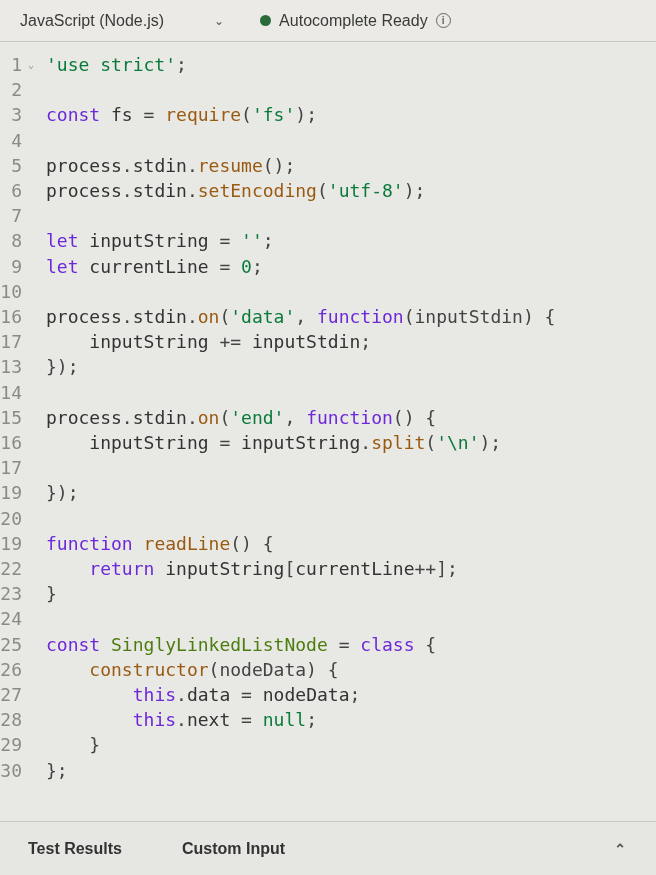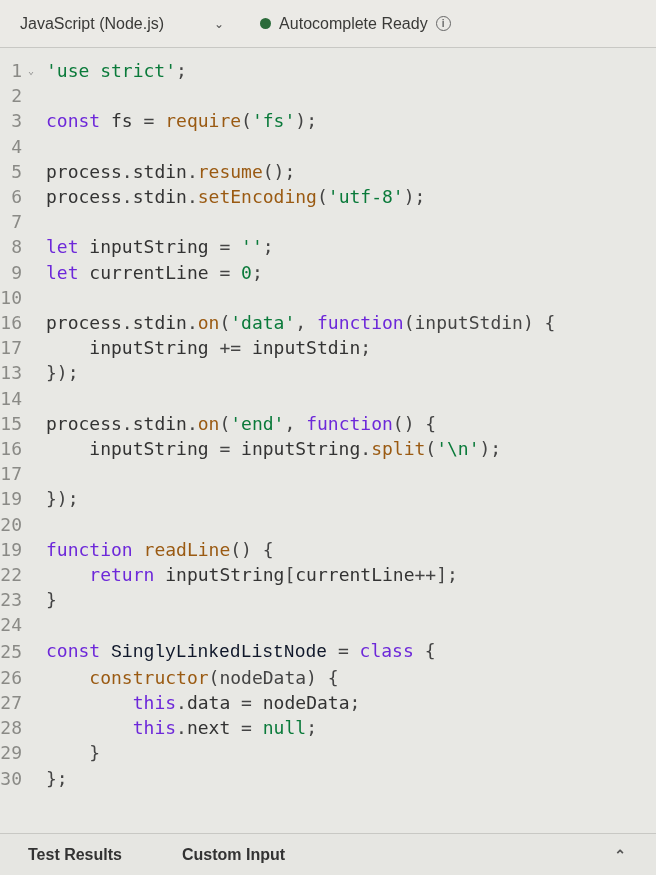--- a/index.html
+++ b/index.html
@@ -5,21 +5,21 @@
     * { margin: 0; padding: 0; box-sizing: border-box; }
     body {
       width: 656px;
       height: 875px;
       background: #e8e8e4;
       font-family: -apple-system, BlinkMacSystemFont, "Segoe UI", sans-serif;
       overflow: hidden;
       position: relative;
     }
     .toolbar {
-      height: 48px;
+      height: 42px;
       display: flex;
       align-items: center;
       padding: 0 10px;
       border-bottom: 1px solid #c8c8c4;
       background: #ebeae6;
     }
     .lang-select {
       display: flex;
       align-items: center;
       gap: 50px;
@@ -66,33 +66,33 @@
     .fold {
       font-size: 10px;
       color: #888;
       width: 10px;
     }
     .code {
       white-space: pre;
       padding-left: 6px;
     }
     .kw { color: #6d28d9; }
-    .type { color: #0f172a; font-family: Liberation Mono, monospace; }
+    .type { color: #4d7c0f; }
     .str { color: #0a7a3a; }
     .num { color: #0a7a3a; }
     .nul { color: #0a7a3a; }
     .punct { color: #444; }
     .ident { color: #333; }
     .method { color: #9a5a12; }
     .footer {
       position: absolute;
       bottom: 0;
       left: 0;
       right: 0;
-      height: 42px;
+      height: 54px;
       display: flex;
       align-items: center;
       gap: 60px;
       padding: 0 28px;
       border-top: 1px solid #c8c8c4;
       background: #e6e6e2;
       font-size: 16px;
       font-weight: 600;
       color: #333;
     }

